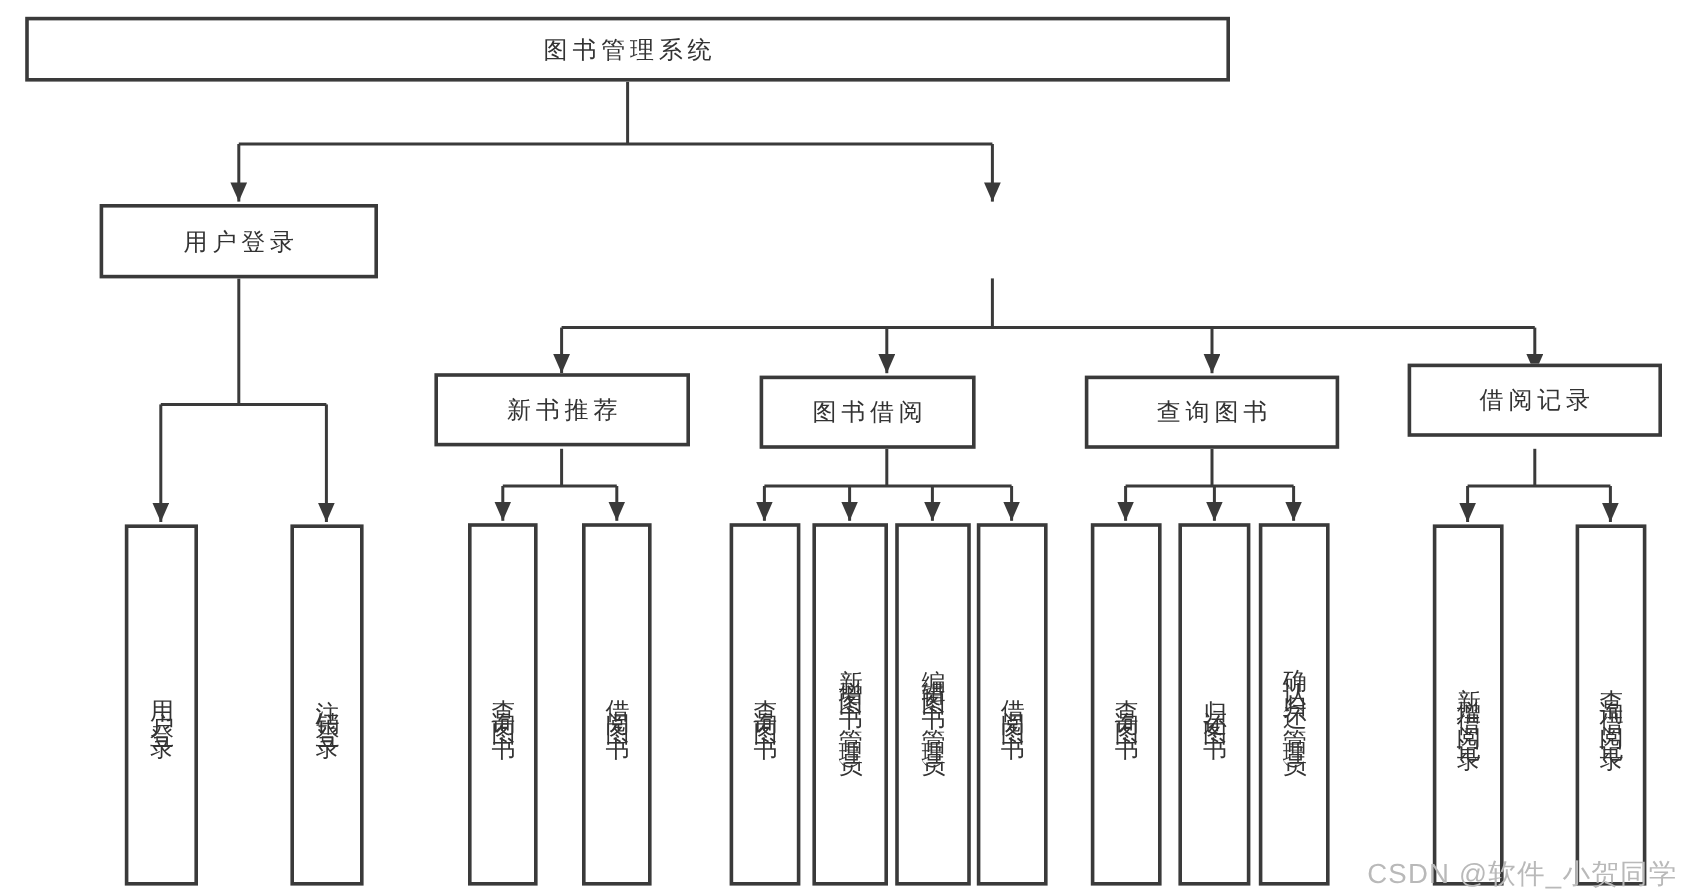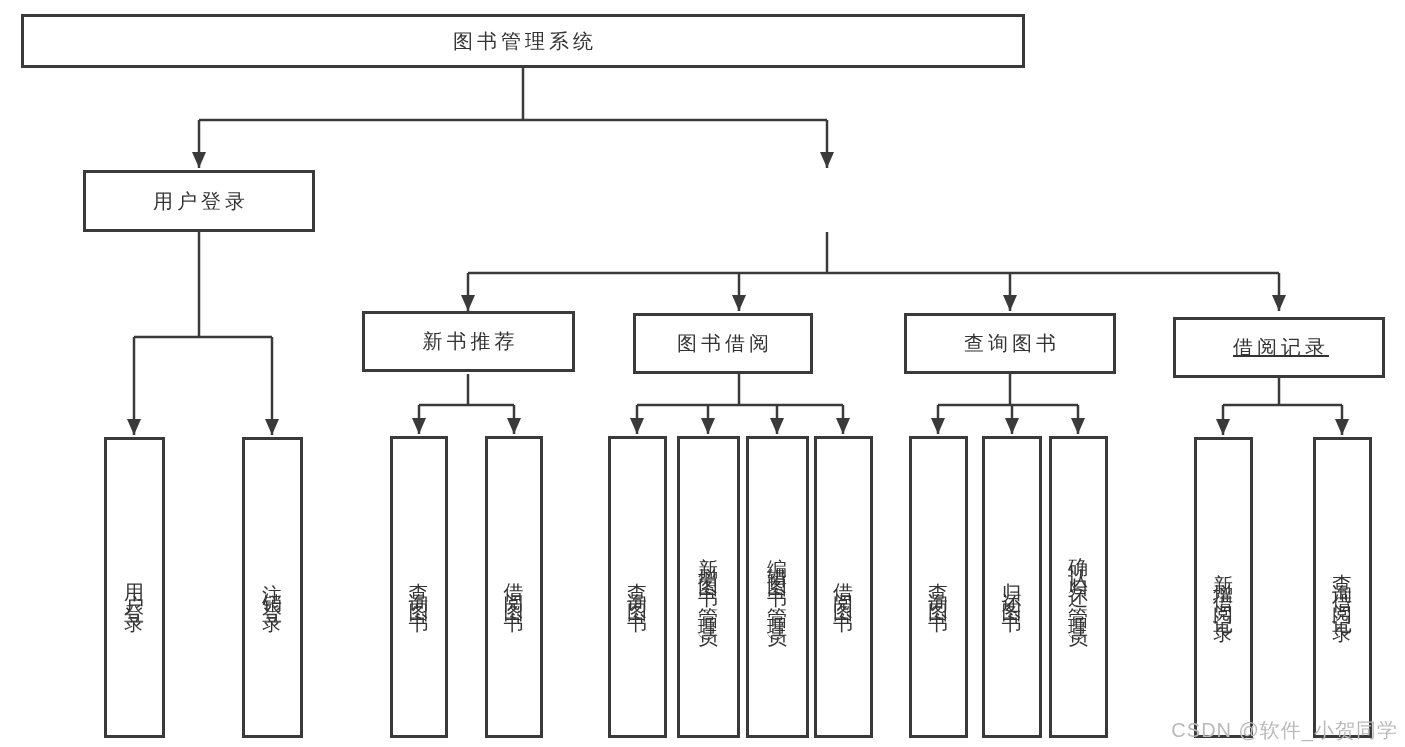--- a/index.html
+++ b/index.html
@@ -31,21 +31,21 @@
     writing-mode:vertical-rl;
     text-orientation:mixed;
     font-size:20px;
     letter-spacing:10px;
     line-height:1;
   }
   #watermark{
     position:absolute;
     right:7px;
     bottom:3px;
-    font-size:20px;
+    font-size:23px;
     color:#b9b9b9;
     letter-spacing:1px;
     white-space:nowrap;
     z-index:5;
   }
 </style>
 </head>
 <body>
 
 <div id="stage">
@@ -100,21 +100,21 @@
     </g>
   </svg>
 
   <div class="node hnode" style="left:21px;top:14px;width:1004px;height:54px;">图书管理系统</div>
 
   <div class="node hnode" style="left:83px;top:170px;width:232px;height:62px;">用户登录</div>
 
   <div class="node hnode" style="left:362px;top:311px;width:213px;height:61px;">新书推荐</div>
   <div class="node hnode" style="left:633px;top:313px;width:180px;height:61px;">图书借阅</div>
   <div class="node hnode" style="left:904px;top:313px;width:212px;height:61px;">查询图书</div>
-  <div class="node hnode" style="left:1173px;top:317px;width:212px;height:61px;text-decoration:underline;">借阅记录</div>
+  <div class="node hnode" style="left:1173px;top:303px;width:212px;height:61px;">借阅记录</div>
 
   <div class="node vnode" style="left:104px;top:437px;width:61px;height:301px;">用户登录</div>
   <div class="node vnode" style="left:242px;top:437px;width:61px;height:301px;">注销登录</div>
 
   <div class="node vnode" style="left:390px;top:436px;width:58px;height:302px;">查询图书</div>
   <div class="node vnode" style="left:485px;top:436px;width:58px;height:302px;">借阅图书</div>
 
   <div class="node vnode" style="left:608px;top:436px;width:59px;height:302px;">查询图书</div>
   <div class="node vnode" style="left:677px;top:436px;width:63px;height:302px;">新增图书（管理员）</div>
   <div class="node vnode" style="left:746px;top:436px;width:63px;height:302px;">编辑图书（管理员）</div>

